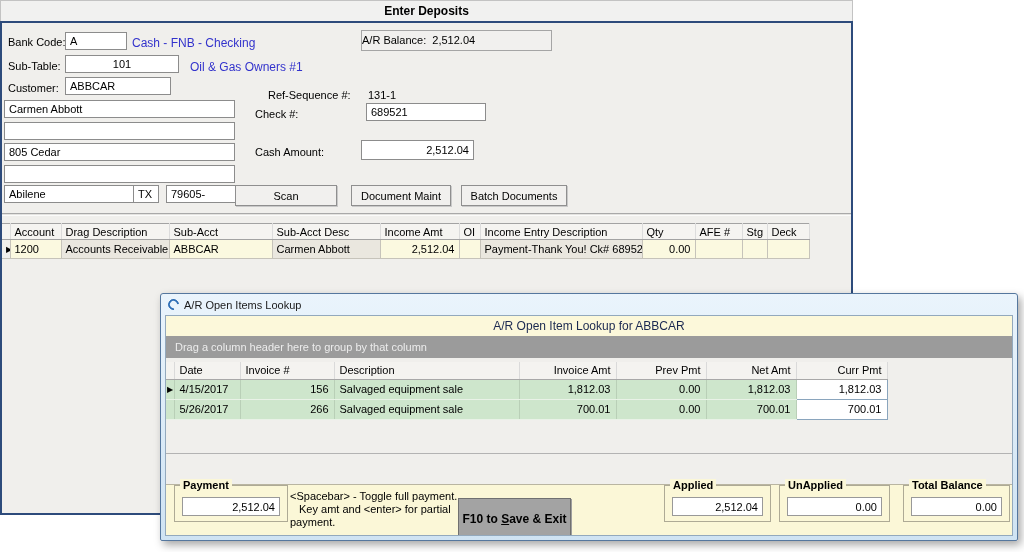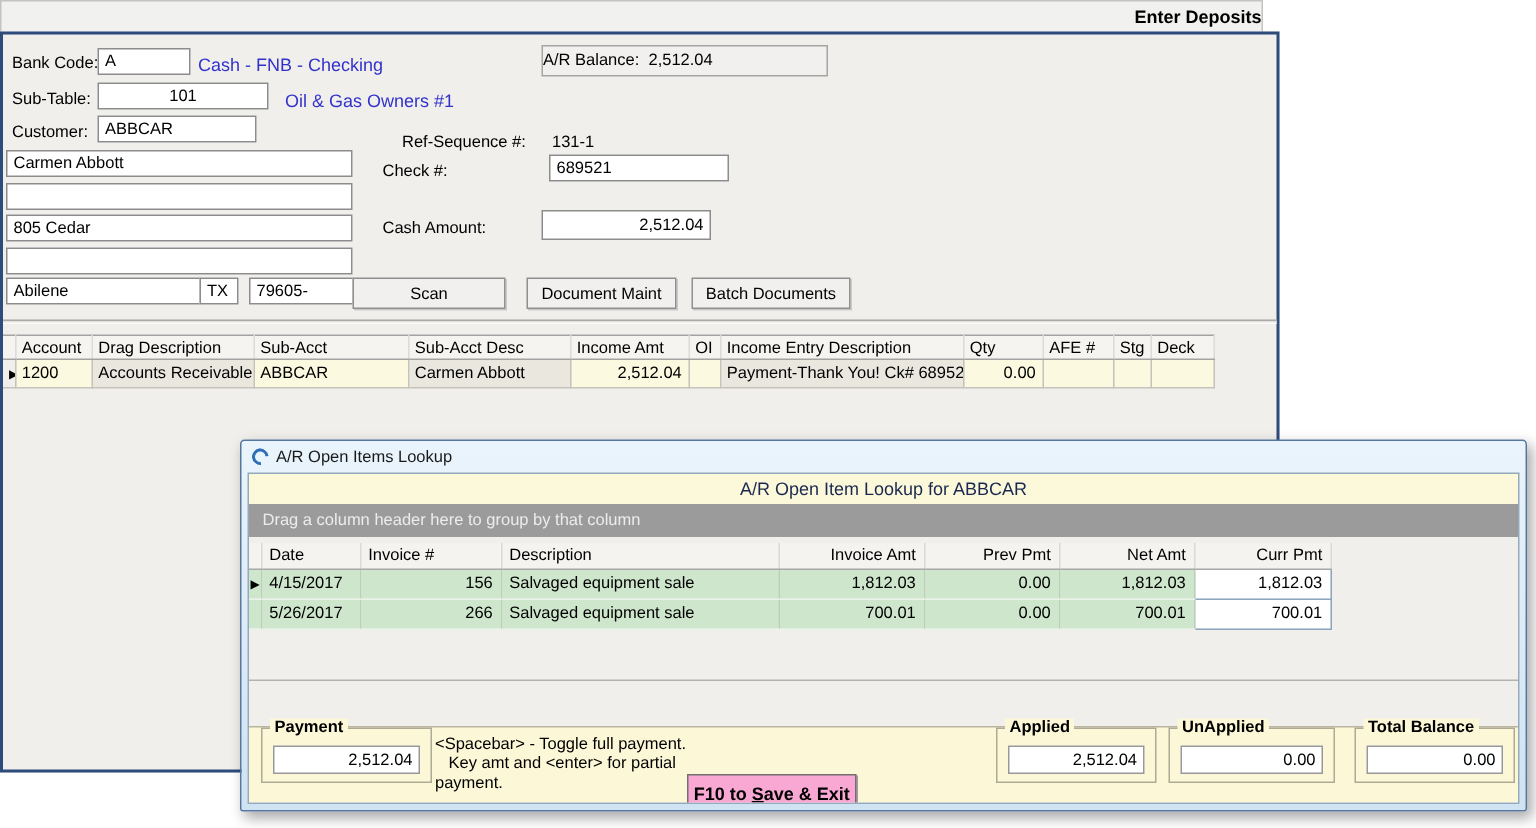--- a/index.html
+++ b/index.html
@@ -2,22 +2,22 @@
 <html><head>
 <meta charset="utf-8">
 <style>
   * { margin:0; padding:0; box-sizing:border-box; }
   html,body { background:#ffffff; }
   body { font-family:"Liberation Sans", sans-serif; font-size:11px; color:#000; }
   .stage { position:relative; width:1024px; height:552px; background:#fff; overflow:hidden; }
 
   
   .main-window { position:absolute; left:0; top:0; width:853px; height:515px; }
-  .mw-titlebar { position:absolute; left:0; top:0; right:11px; height:26px; background:#f1f1f0;
-                 border:1px solid #c3c3c3; border-bottom:none; text-align:right; font-weight:bold;
+  .mw-titlebar { position:absolute; left:0; top:0; right:0; height:26px; background:#f1f1f0;
+                 border:1px solid #c3c3c3; border-bottom:none; text-align:center; font-weight:bold;
                  font-size:12px; line-height:20px; }
   .mw-body { position:absolute; left:0; top:21px; right:0; bottom:0; background:#f0efec;
              border:2px solid #2d4b7b; }
 
   .lbl { position:absolute; font-size:11px; white-space:nowrap; }
   .link { position:absolute; font-size:12px; color:#3333cc; white-space:nowrap; }
   .inp { position:absolute; height:18px; background:#fff; border:1px solid #8c8c8c; font-family:"Liberation Sans",sans-serif;
          font-size:11px; padding:0 4px; color:#000; }
   .inp.center { text-align:center; }
   .inp.right { text-align:right; }
@@ -71,21 +71,21 @@
   .dlg-footer { position:absolute; left:0; right:0; top:168px; bottom:0; background:#fbf7d7;
                 border-top:1px solid #b9b5a1; }
   .fset { position:absolute; border:1px solid #aeaa95; height:37px; }
   .fset .flabel { position:absolute; top:-7px; left:5px; background:#fbf7d7; padding:0 3px;
                   font-weight:bold; font-size:11px; white-space:nowrap; }
   .fset .finp { position:absolute; left:7px; right:7px; top:11px; height:19px; background:#fff;
                 border:1px solid #999; font-family:"Liberation Sans",sans-serif; font-size:11px;
                 text-align:right; padding:0 4px; }
   .hint { position:absolute; left:124px; top:5px; width:180px; font-size:11px; line-height:13px; }
   .hint .l2 { padding-left:9px; }
-  .save-btn { position:absolute; left:292px; top:31px; width:113px; height:25px; background:#f9a8d4;
+  .save-btn { position:absolute; left:292px; top:13px; width:113px; height:42px; background:#a3a3a3;
               border:1px solid #707070; font-family:"Liberation Sans",sans-serif; font-weight:bold;
               font-size:12px; box-shadow:1px 1px 0 #9f9f9f; cursor:default; }
   .save-btn .accel { text-decoration:underline; }
 </style>
 </head>
 <body>
 
 <div class="stage">
 
   <div class="main-window">

